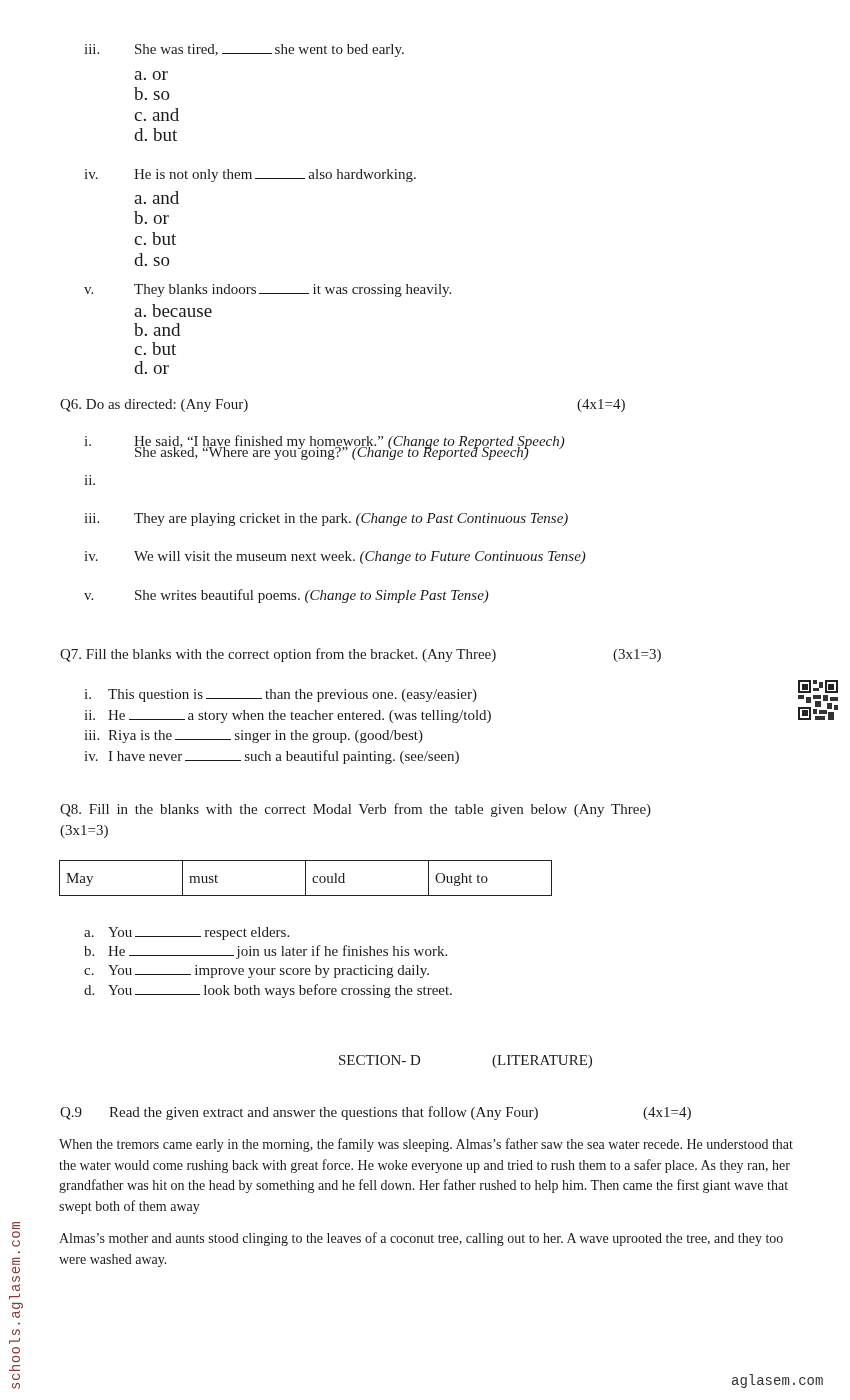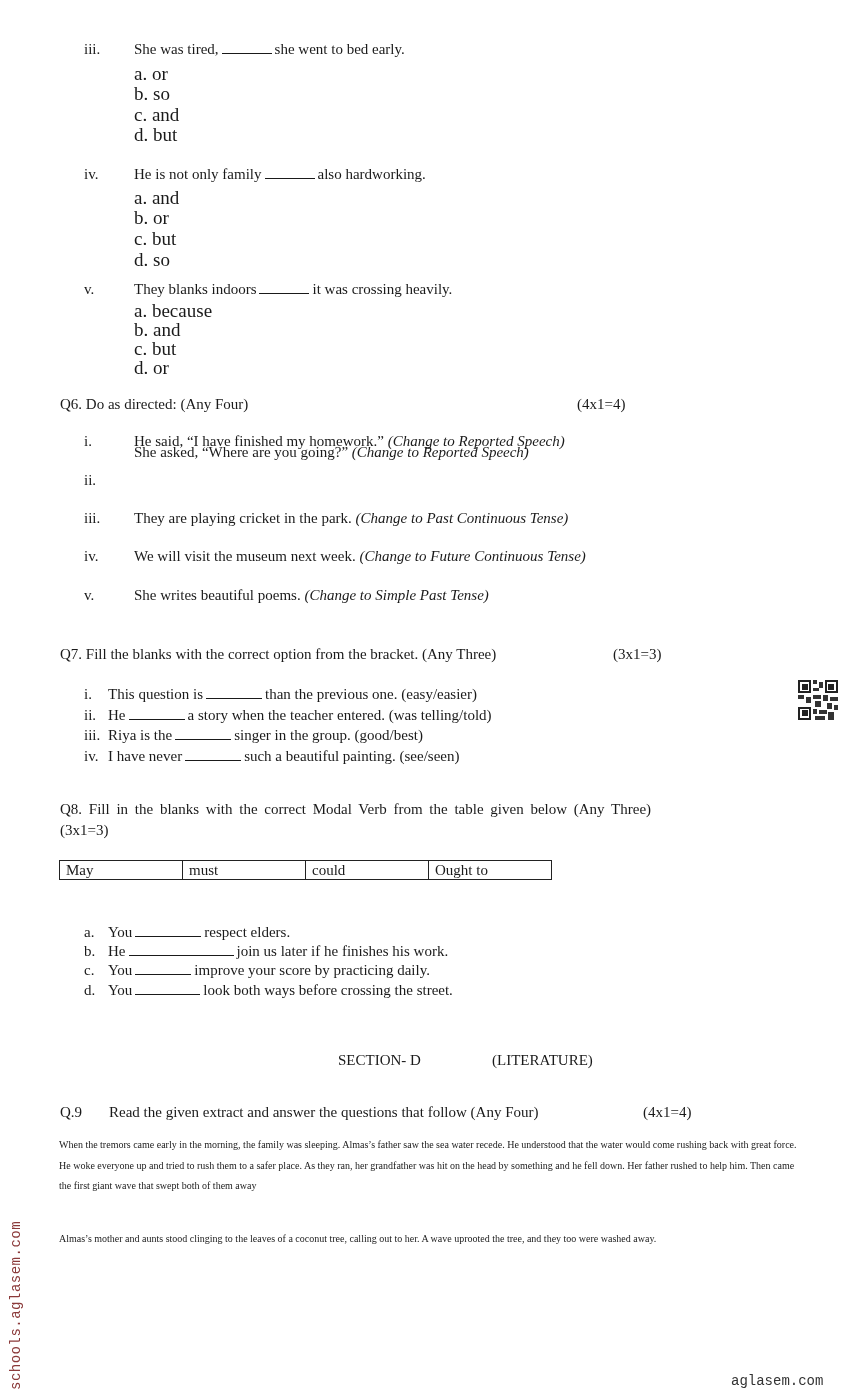--- a/index.html
+++ b/index.html
@@ -13,42 +13,42 @@
     .txt { position: absolute; left: 134px; }
     .opt { position: absolute; left: 134px; font-size: 19px; }
     .bold { font-weight: normal; }
     .ital { font-style: italic; margin-top: 11px; }
     .blank { display: inline-block; border-bottom: 1px solid #1a1a1a; height: 12px; vertical-align: baseline; margin: 0 3px; }
     .q7num { position: absolute; left: 84px; }
     .q7txt { position: absolute; left: 108px; }
     .q8num { position: absolute; left: 84px; }
     .q8txt { position: absolute; left: 108px; text-align: right; }
     table.modal { position: absolute; left: 59px; top: 860px; border-collapse: collapse; }
-    table.modal td { border: 1.5px solid #222; width: 110px; height: 18px; padding: 0 6px; font-size: 15px; vertical-align: bottom; line-height: 18px; margin-top: 16px; }
-    .para { position: absolute; left: 59px; width: 740px; font-size: 10px; line-height: 20.5px; white-space: normal; }
+    table.modal td { border: 1.5px solid #222; width: 110px; height: 18px; padding: 8px 6px; font-size: 15px; vertical-align: bottom; line-height: 18px; margin-top: 16px; }
+    .para { position: absolute; left: 59px; width: 740px; font-size: 14px; line-height: 20.5px; white-space: normal; }
     .qr { position: absolute; left: 798px; top: 680px; width: 40px; height: 40px; }
     .watermark-side { position: absolute; left: 8px; top: 1390px; transform-origin: left top; transform: rotate(-90deg);
       font-family: "Liberation Mono", "DejaVu Sans Mono", monospace; color: #8b3a3a; font-size: 14px; letter-spacing: 0.5px; white-space: nowrap; }
     .watermark-foot { position: absolute; left: 731px; top: 1373px; font-family: "Liberation Mono", "DejaVu Sans Mono", monospace; color: #333; font-size: 14px; white-space: nowrap; }
   </style>
 </head>
 <body>
 
 <div>
   <span class="num abs" style="top:41px">iii.</span>
   <span class="txt abs" style="top:41px"><span>She was tired,</span><span class="blank" style="width:50px"></span><span>she went to bed early.</span></span>
   <span class="opt abs" style="top:63px">a. or</span>
   <span class="opt abs" style="top:83px">b. so</span>
   <span class="opt abs" style="top:104px">c. and</span>
   <span class="opt abs" style="top:124px">d. but</span>
 </div>
 
 <div>
   <span class="num abs" style="top:166px">iv.</span>
-  <span class="txt abs" style="top:166px"><span>He is not only family</span><span class="blank" style="width:50px"></span><span>also hardworking.</span></span>
+  <span class="txt abs" style="top:166px"><span>He is not only them</span><span class="blank" style="width:50px"></span><span>also hardworking.</span></span>
   <span class="opt abs" style="top:187px">a. and</span>
   <span class="opt abs" style="top:207px">b. or</span>
   <span class="opt abs" style="top:228px">c. but</span>
   <span class="opt abs" style="top:249px">d. so</span>
 </div>
 
 <div>
   <span class="num abs" style="top:281px">v.</span>
   <span class="txt abs" style="top:281px"><span>They blanks indoors</span><span class="blank" style="width:50px"></span><span>it was crossing heavily.</span></span>
   <span class="opt abs" style="top:300px">a. because</span>

